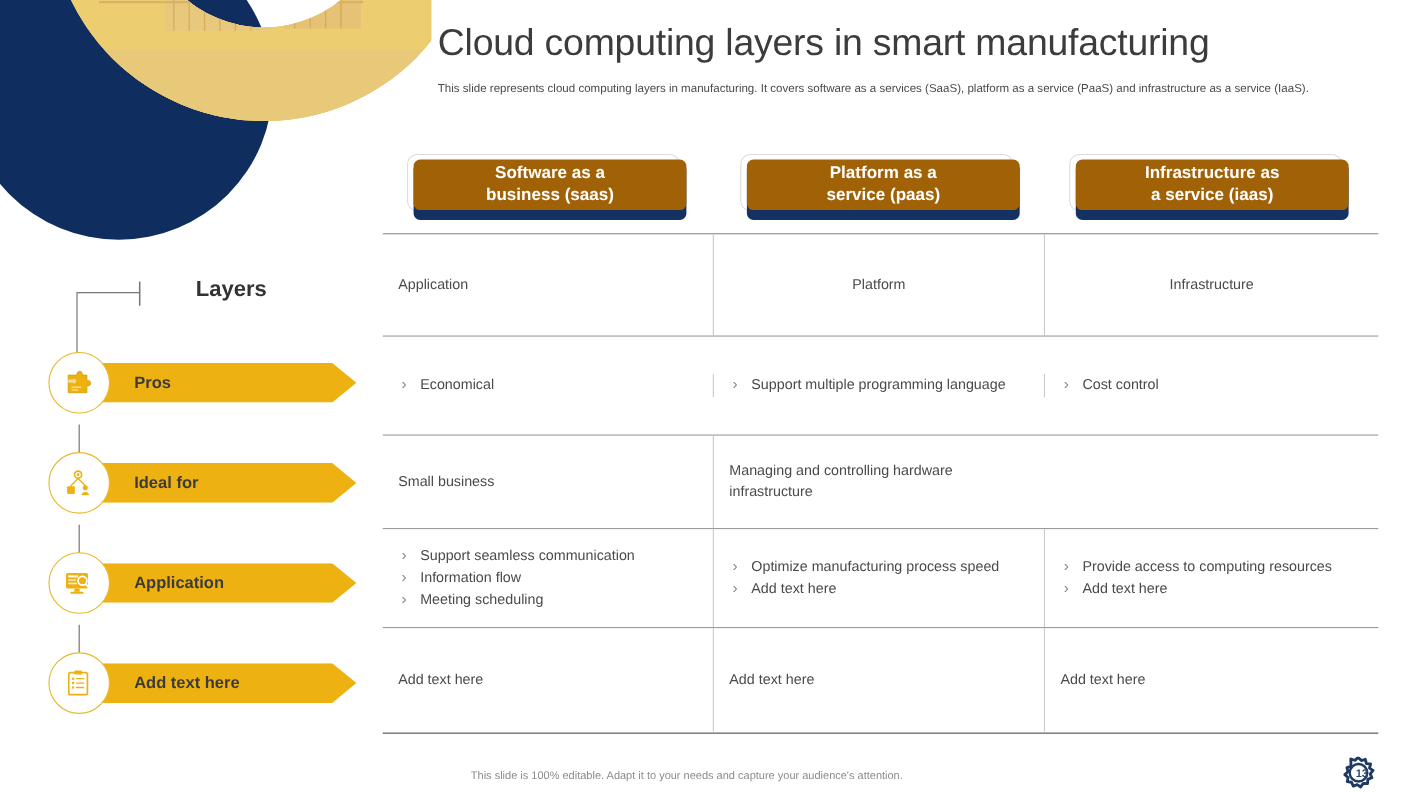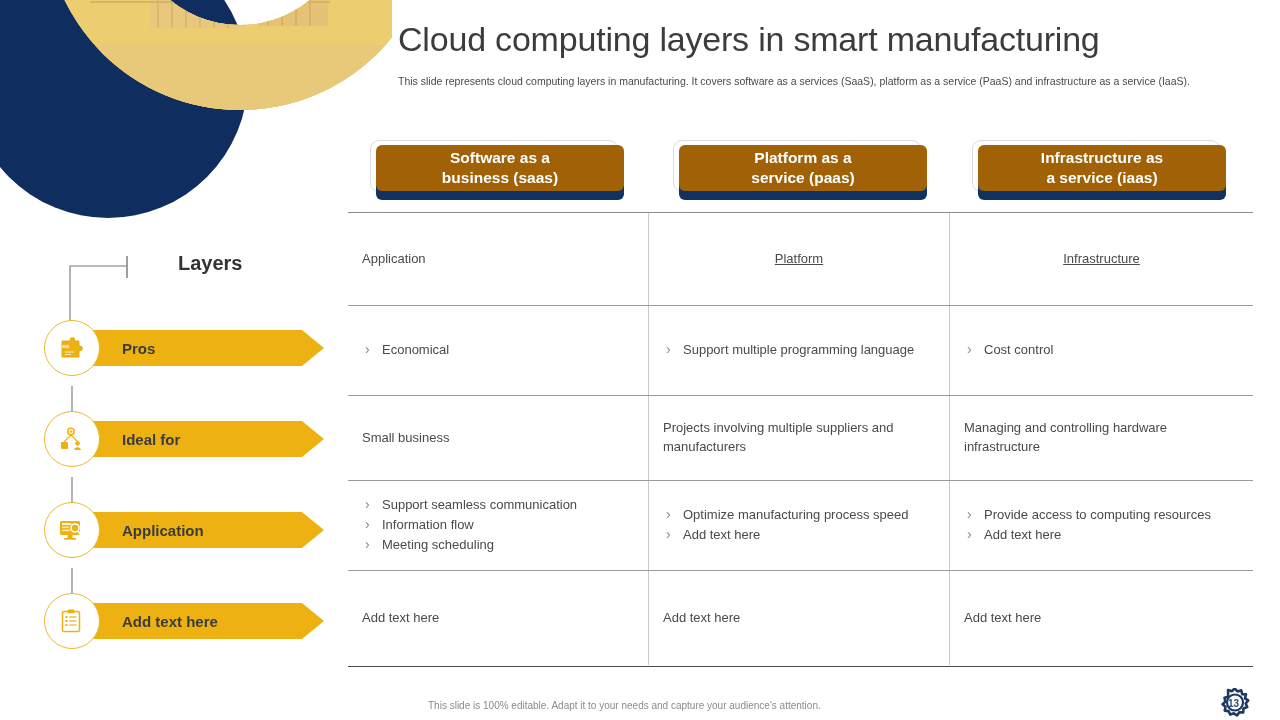--- a/index.html
+++ b/index.html
@@ -86,26 +86,26 @@
     flex-direction: column;
     justify-content: center;
     font-size: 13px;
     color: #4a4a4a;
     line-height: 1.45;
   }
   .tcell.c0 { width: 301px; border-right: 1.2px solid #c9c9c9; }
   .tcell.c1 { width: 301px; border-right: 1.2px solid #c9c9c9; }
   .tcell.c2 { width: 303px; }
   .row-h  { height: 92px; }
-  .row-b  { height: 90px; }
+  .row-b  { height: 90px; align-items: center; }
   .row-c  { height: 85px; }
   .row-d  { height: 90px; }
   .row-e  { height: 95px; }
 
-  .tcell.center { align-items: center; text-align: right; text-decoration: underline; }
+  .tcell.center { align-items: center; text-align: right; }
   .bullets { list-style: none; margin: 0; padding: 0; }
   .bullets li {
     position: relative;
     padding-left: 20px;
     margin: 1.5px 0;
     line-height: 1.42;
   }
   .bullets li::before {
     content: "›";
     position: absolute; left: 3px; top: -1px;
@@ -145,21 +145,21 @@
   }
 
   
   .footer {
     position: absolute; left: 428px; top: 700px;
     font-size: 10px; color: #8b8b8b;
   }
   .pagebadge { position: absolute; left: 1216px; top: 688px; width: 46px; height: 34px; }
   .pagenum {
     position: absolute; left: 1228px; top: 698px;
-    width: 20px; text-align: left;
+    width: 20px; text-align: center;
     font-size: 10px; color: #2b4a75; font-weight: bold;
   }
 </style>
 </head>
 <body>
 
 <div class="deco">
   <svg width="392" height="250" viewBox="0 0 392 250" xmlns="http://www.w3.org/2000/svg">
     <defs>
       <linearGradient id="photoGrad" x1="0" y1="0" x2="0.35" y2="1">
@@ -289,23 +289,20 @@
       <ul class="bullets">
         <li>Cost control</li>
       </ul>
     </div>
   </div>
 
   <div class="trow row-c light">
     <div class="tcell c0">
       <p class="plain">Small business</p>
     </div>
-    <div class="tcell c1">
-      <p class="plain">Projects involving  multiple  suppliers and manufacturers</p>
-    </div>
     <div class="tcell c2">
       <p class="plain">Managing and controlling hardware infrastructure</p>
     </div>
   </div>
 
   <div class="trow row-d">
     <div class="tcell c0">
       <ul class="bullets">
         <li>Support seamless communication</li>
         <li>Information  flow</li>

